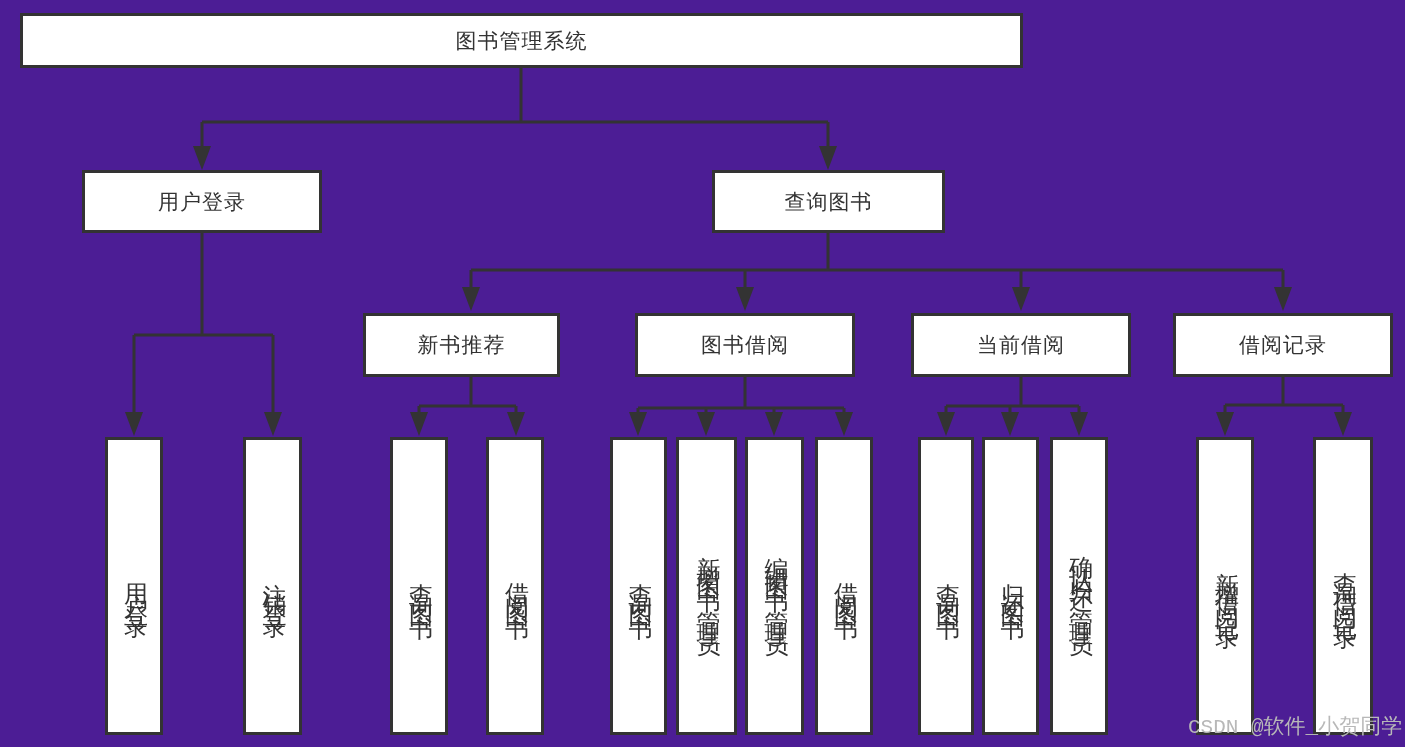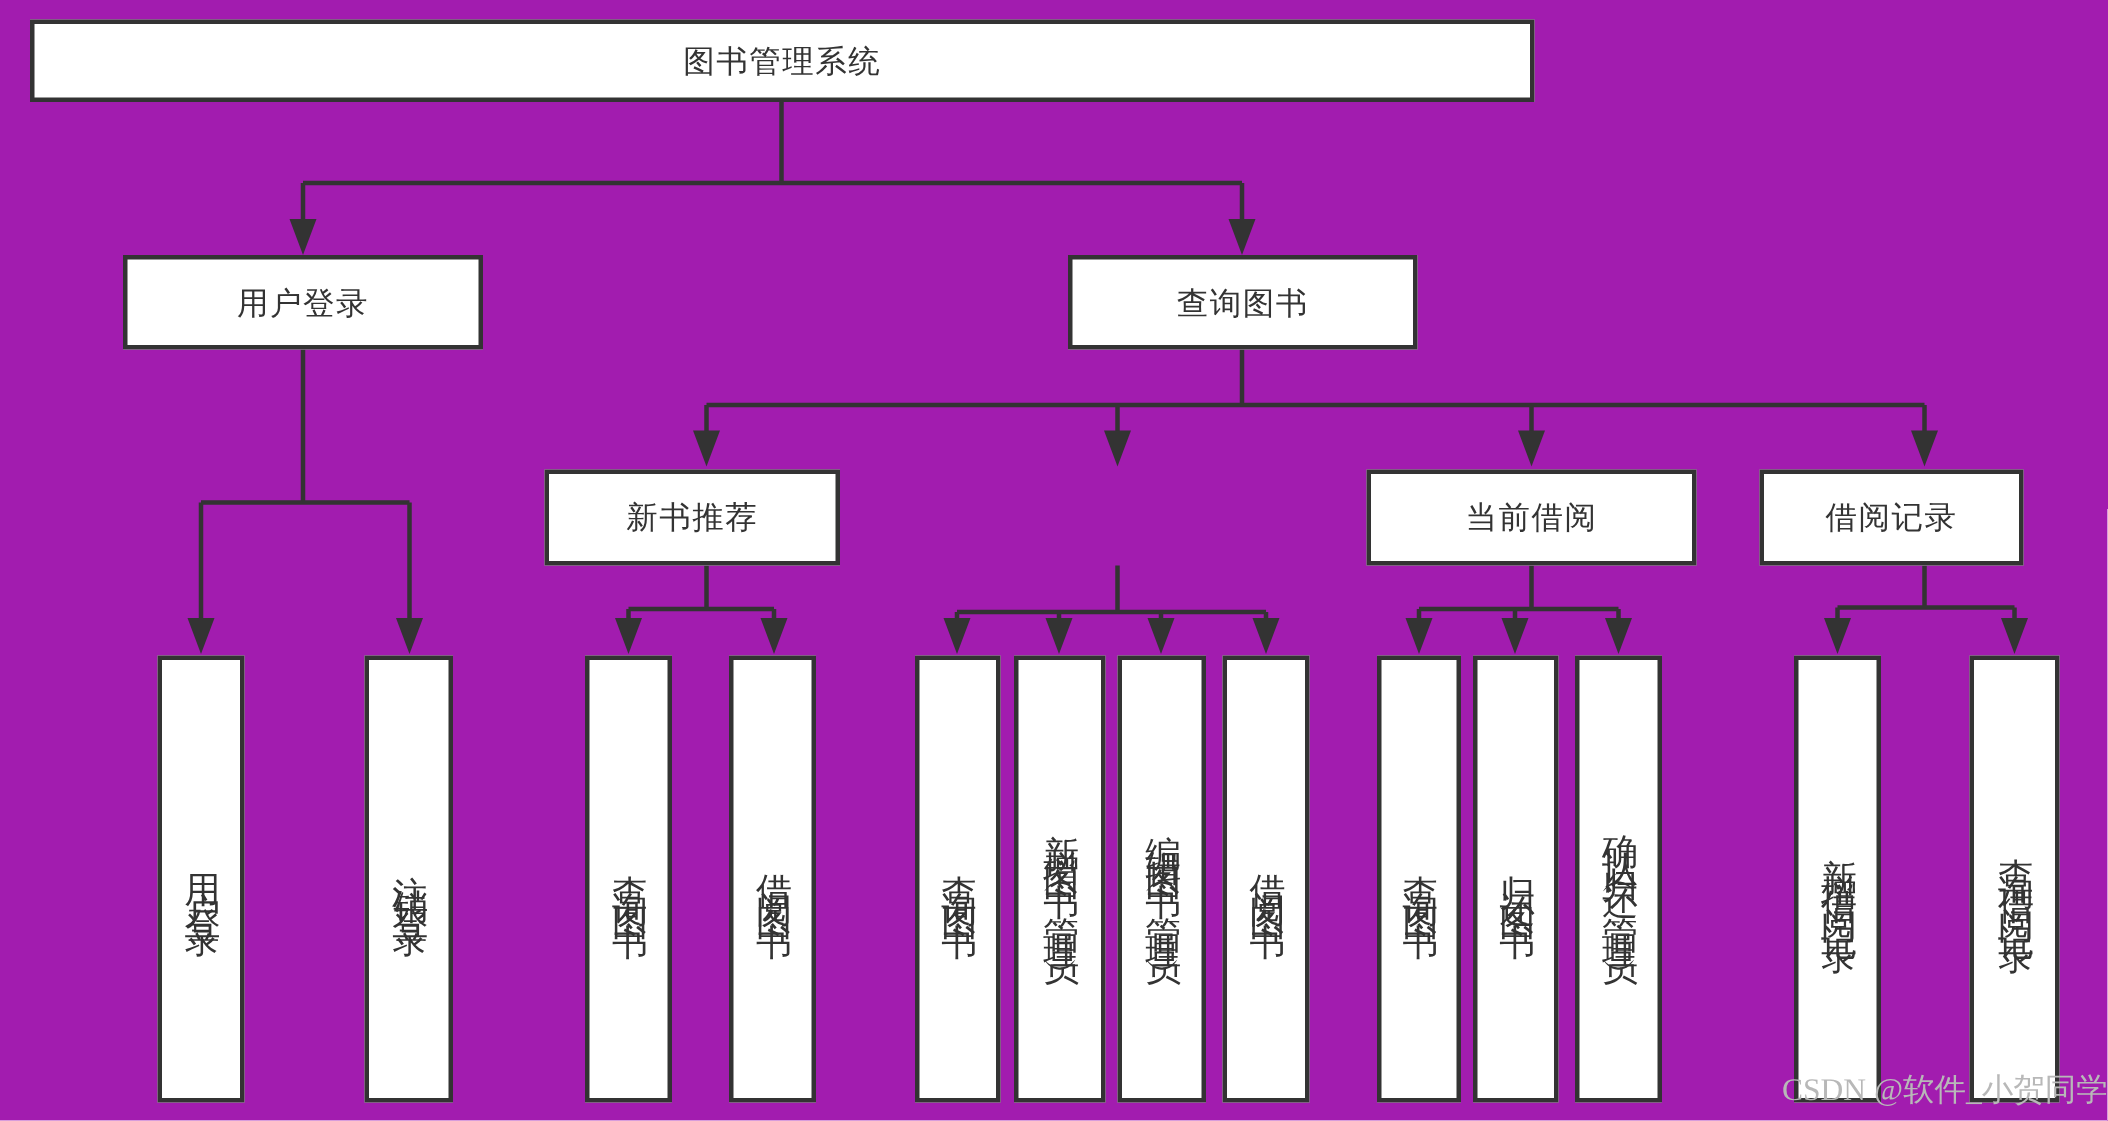--- a/index.html
+++ b/index.html
@@ -1,20 +1,20 @@
 <!DOCTYPE html>
 <html><head>
 <meta charset="utf-8">
 <style>
   html,body{margin:0;padding:0;background:#ffffff;}
   #canvas{
     position:relative;
     width:1405px;height:747px;
-    background:#a21caf;
-    font-family:Liberation Serif, serif;
+    background:#4c1d95;
+    font-family:Liberation Mono, monospace;
     overflow:hidden;
   }
   svg.wires{position:absolute;left:0;top:0;width:1405px;height:747px;}
   .box{
     position:absolute;
     box-sizing:border-box;
     border:3px solid #333333;
     background:#ffffff;
     display:flex;
     align-items:center;
@@ -104,24 +104,27 @@
   <div class="box h-box lv2-a">
     <span class="lbl">用户登录</span>
   </div>
   <div class="box h-box lv2-b">
     <span class="lbl">查询图书</span>
   </div>
 
   <div class="box h-box lv3" style="left:363px;width:197px;">
     <span class="lbl">新书推荐</span>
   </div>
+  <div class="box h-box lv3" style="left:635px;width:220px;">
+    <span class="lbl">图书借阅</span>
+  </div>
   <div class="box h-box lv3" style="left:911px;width:220px;">
     <span class="lbl">当前借阅</span>
   </div>
-  <div class="box h-box lv3" style="left:1173px;width:176px;">
+  <div class="box h-box lv3" style="left:1173px;width:220px;">
     <span class="lbl">借阅记录</span>
   </div>
 
   <div class="box v-box lv4" style="left:105px;">
     <span class="lbl">用户登录</span>
   </div>
   <div class="box v-box lv4" style="left:243px;width:59px;">
     <span class="lbl">注销登录</span>
   </div>
 

